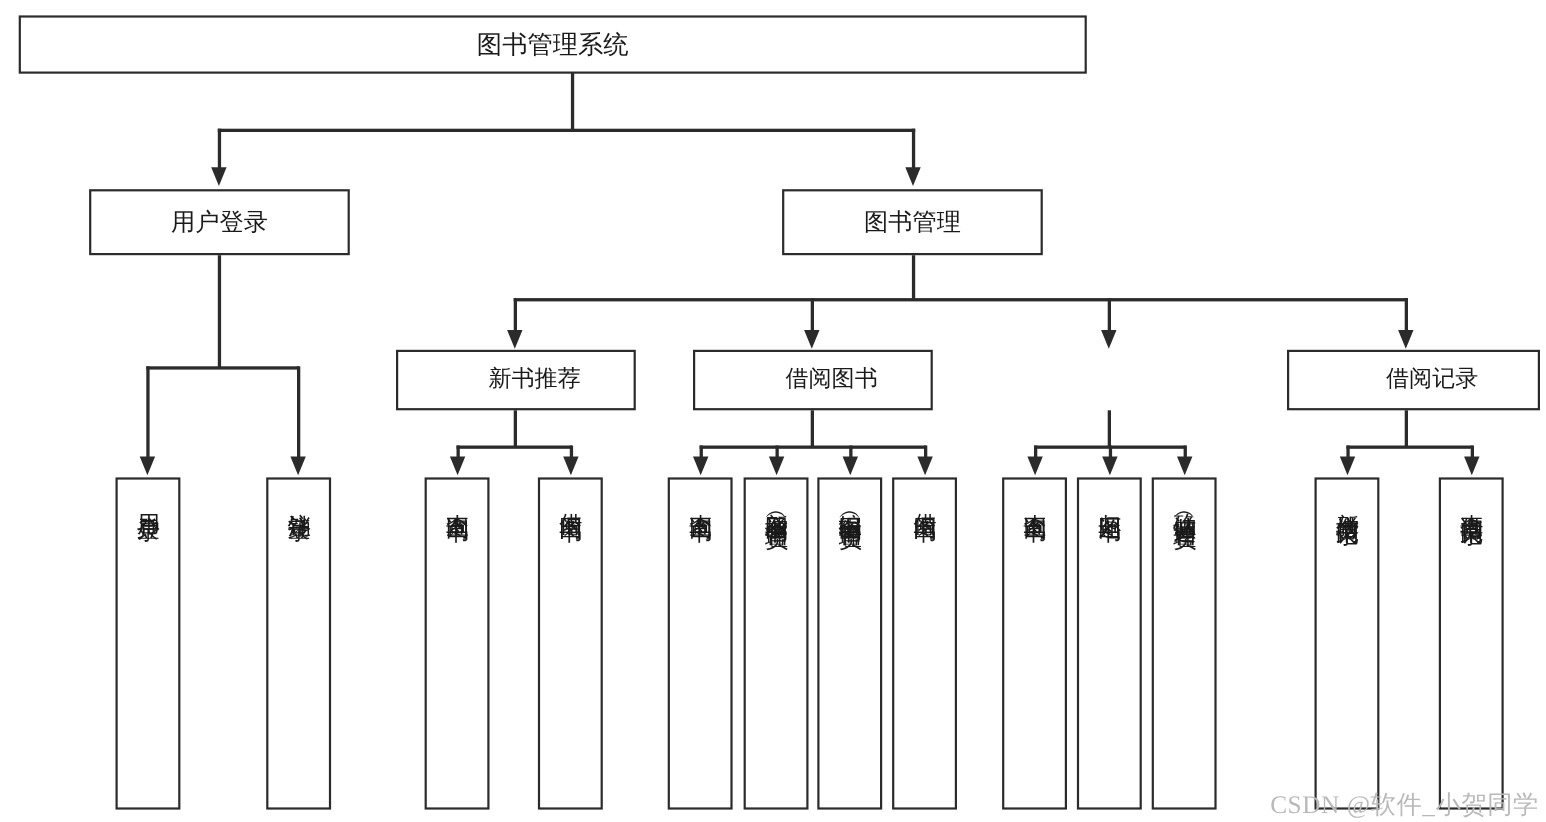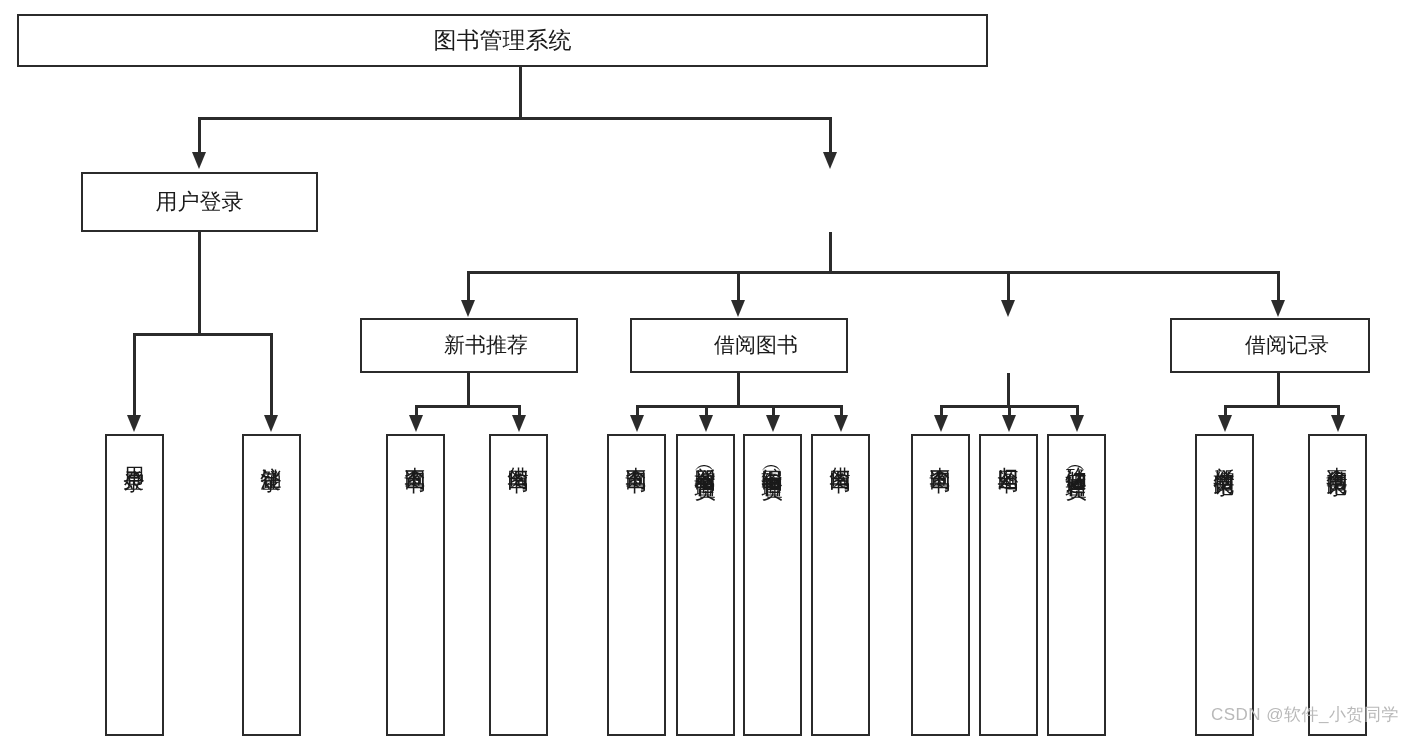--- a/index.html
+++ b/index.html
@@ -70,25 +70,26 @@
     height: 0;
     border-left: 7.5px solid transparent;
     border-right: 7.5px solid transparent;
     border-top: 17px solid #2b2b2b;
   }
 
   
   #watermark {
     position: absolute;
     right: 6px;
-    bottom: 21px;
-    font-size: 17px;
+    bottom: 0;
+    font-size: 23px;
     color: #b9b9b9;
     white-space: nowrap;
     letter-spacing: 0.5px;
+    font-family: Liberation Serif, serif;
   }
 </style>
 </head>
 <body>
 
 <div id="canvas">
 
   <div class="node root" style="left:17px; top:14px; width:971px; height:53px;">
     <span class="node-label">图书管理系统</span>
   </div>
@@ -97,20 +98,23 @@
   <div class="hline" style="left:198px; top:117px; width:634px;"></div>
   <div class="vline" style="left:198px; top:117px; height:38px;"></div>
   <div class="arrow" style="left:192px; top:152px;"></div>
   <div class="vline" style="left:829px; top:117px; height:38px;"></div>
   <div class="arrow" style="left:823px; top:152px;"></div>
 
   <div class="node lvl2" style="left:81px; top:172px; width:237px; height:60px;">
     <span class="node-label">用户登录</span>
   </div>
 
+  <div class="node lvl2" style="left:711px; top:172px; width:237px; height:60px;">
+    <span class="node-label">图书管理</span>
+  </div>
 
   <div class="vline" style="left:198px; top:232px; height:103px;"></div>
   <div class="hline" style="left:133px; top:333px; width:139px;"></div>
   <div class="vline" style="left:133px; top:333px; height:84px;"></div>
   <div class="arrow" style="left:127px; top:415px;"></div>
   <div class="vline" style="left:270px; top:333px; height:84px;"></div>
   <div class="arrow" style="left:264px; top:415px;"></div>
 
   <div class="vline" style="left:829px; top:232px; height:41px;"></div>
   <div class="hline" style="left:467px; top:271px; width:813px;"></div>
@@ -122,21 +126,21 @@
   <div class="arrow" style="left:1001px; top:300px;"></div>
   <div class="vline" style="left:1277px; top:271px; height:31px;"></div>
   <div class="arrow" style="left:1271px; top:300px;"></div>
 
   <div class="node lvl3" style="left:360px; top:318px; width:218px; height:55px;">
     <span class="node-label">新书推荐</span>
   </div>
   <div class="node lvl3" style="left:630px; top:318px; width:218px; height:55px;">
     <span class="node-label">借阅图书</span>
   </div>
-  <div class="node lvl3" style="left:1170px; top:318px; width:200px; height:55px;">
+  <div class="node lvl3" style="left:1170px; top:318px; width:230px; height:55px;">
     <span class="node-label">借阅记录</span>
   </div>
 
   <div class="vline" style="left:467px; top:373px; height:34px;"></div>
   <div class="hline" style="left:415px; top:405px; width:105px;"></div>
   <div class="vline" style="left:415px; top:405px; height:12px;"></div>
   <div class="arrow" style="left:409px; top:415px;"></div>
   <div class="vline" style="left:518px; top:405px; height:12px;"></div>
   <div class="arrow" style="left:512px; top:415px;"></div>
 

